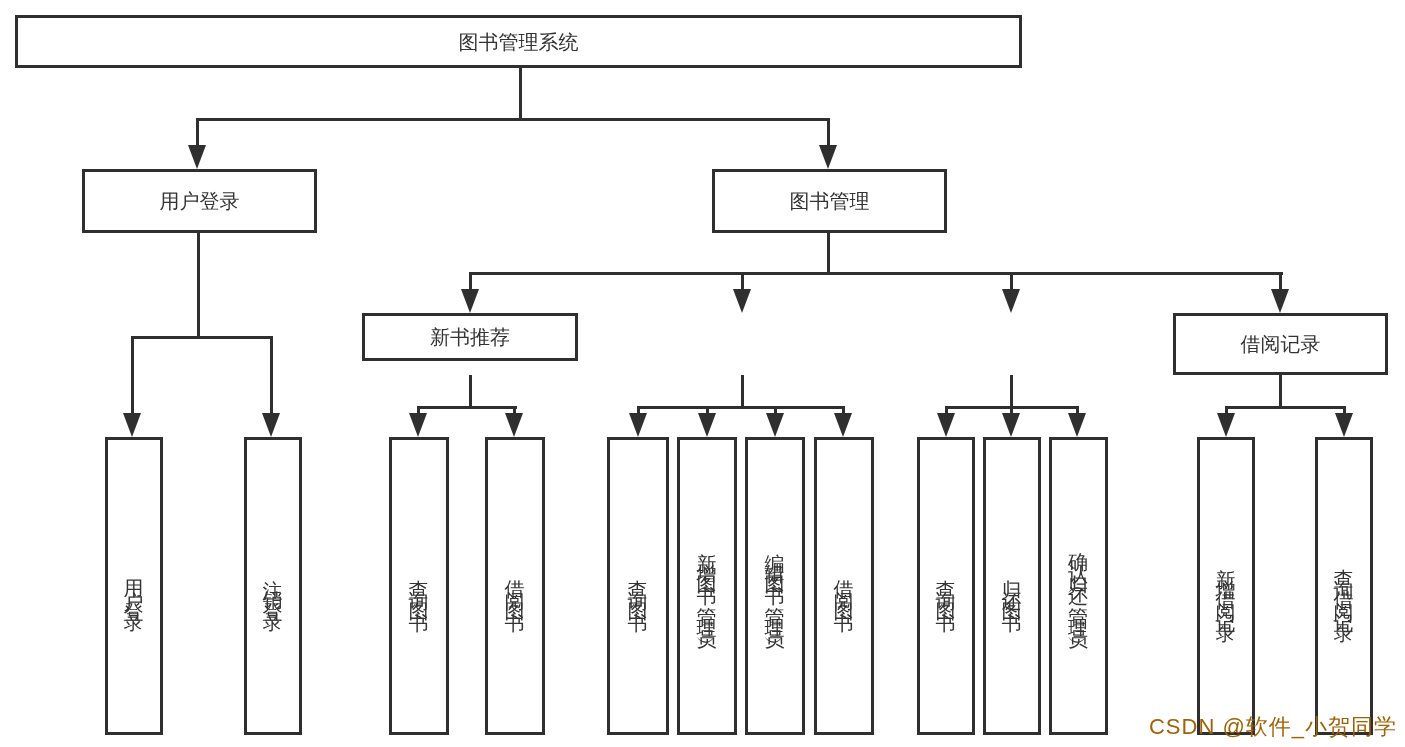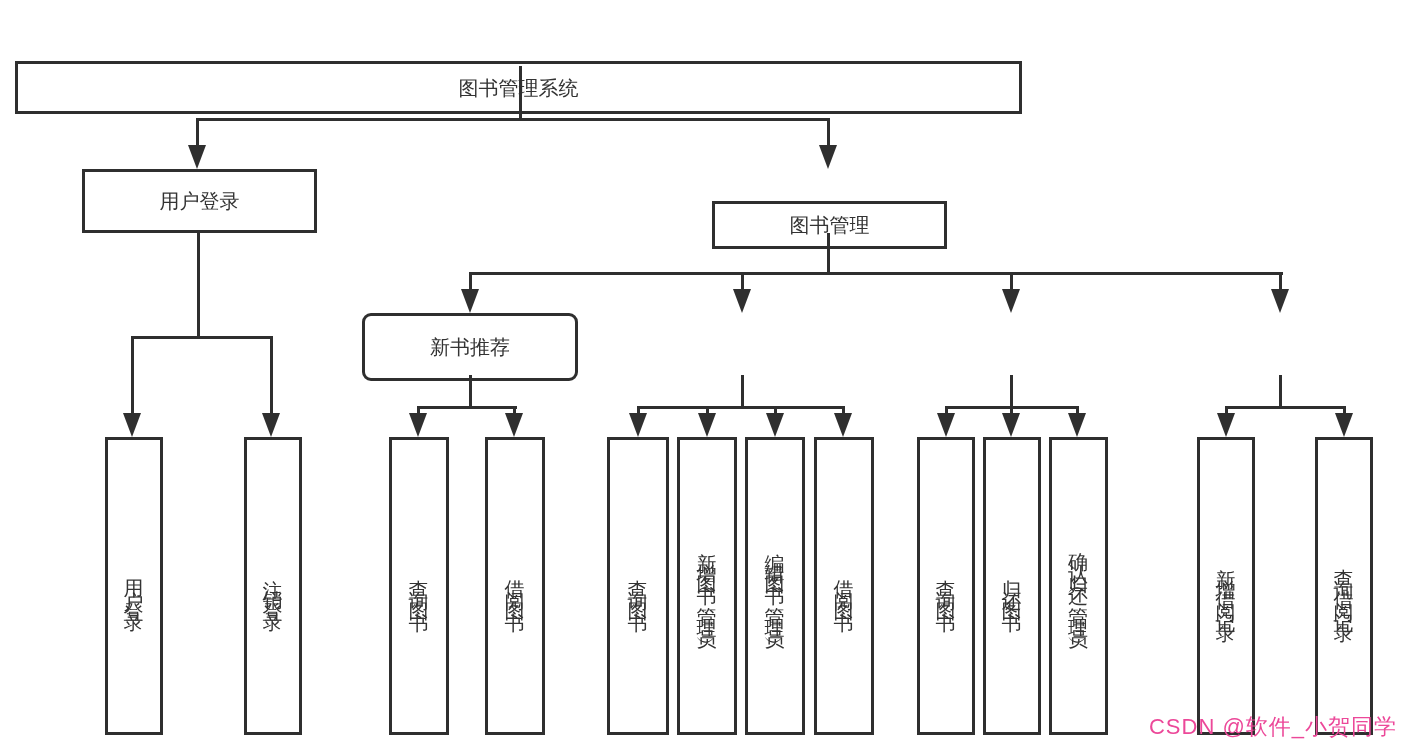--- a/index.html
+++ b/index.html
@@ -20,31 +20,31 @@
   .vl,.hl{position:absolute;background:#2f2f2f;}
   .vl{width:3px;}
   .hl{height:3px;}
   
   .arw{position:absolute;width:0;height:0;
        border-left:9px solid transparent;border-right:9px solid transparent;
        border-top:24px solid #2f2f2f;}
   .watermark{position:absolute;top:712px;right:8px;font-size:22px;letter-spacing:1px;color:#e28f8f;}
 
   
-  .n-root{left:15px;top:15px;width:1007px;height:53px;margin-top:46px;}
+  .n-root{left:15px;top:15px;width:1007px;height:53px;}
   .c-root-v{left:519px;top:66px;height:53px;}
   
   .c-l1-h{left:196px;top:118px;width:634px;}
   .c-login-stub{left:196px;top:120px;height:28px;}
   .c-mgmt-stub{left:827px;top:120px;height:28px;}
   .c-login-arw{left:188px;top:145px;}
   .c-mgmt-arw{left:819px;top:145px;}
   
   .n-login{left:82px;top:169px;width:235px;height:64px;}
-  .n-mgmt{left:712px;top:169px;width:235px;height:48px;margin-top:32px;}
+  .n-mgmt{left:712px;top:169px;width:235px;height:64px;}
   
   .c-login-v{left:197px;top:233px;height:104px;}
   .c-login-h{left:131px;top:336px;width:142px;}
   .c-u1-stub{left:131px;top:338px;height:76px;}
   .c-u2-stub{left:270px;top:338px;height:76px;}
   .c-u1-arw{left:123px;top:413px;}
   .c-u2-arw{left:262px;top:413px;}
   .lf-u1{left:105px;top:437px;width:58px;height:298px;}
   .lf-u2{left:244px;top:437px;width:58px;height:298px;}
   
@@ -52,21 +52,21 @@
   .c-mgmt-h{left:469px;top:272px;width:814px;}
   .c-g0-stub{left:469px;top:274px;height:16px;}
   .c-g1-stub{left:741px;top:274px;height:16px;}
   .c-g2-stub{left:1010px;top:274px;height:16px;}
   .c-g3-stub{left:1279px;top:274px;height:16px;}
   .c-g0-arw{left:461px;top:289px;}
   .c-g1-arw{left:733px;top:289px;}
   .c-g2-arw{left:1002px;top:289px;}
   .c-g3-arw{left:1271px;top:289px;}
   
-  .n-g0{left:362px;top:313px;width:216px;height:68px;border-radius:9px;}
+  .n-g0{left:362px;top:313px;width:216px;height:48px;}
   .n-g1{left:635px;top:313px;width:215px;height:62px;}
   .n-g2{left:903px;top:313px;width:215px;height:62px;}
   .n-g3{left:1173px;top:313px;width:215px;height:62px;}
   
   .c-g0-v{left:469px;top:375px;height:33px;}
   .c-g0-h{left:417px;top:406px;width:100px;}
   .c-g0a-stub{left:417px;top:408px;height:8px;}
   .c-g0b-stub{left:513px;top:408px;height:8px;}
   .c-g0a-arw{left:409px;top:413px;}
   .c-g0b-arw{left:505px;top:413px;}
@@ -140,20 +140,21 @@
   <div class="vl c-g0-stub"></div>
   <div class="vl c-g1-stub"></div>
   <div class="vl c-g2-stub"></div>
   <div class="vl c-g3-stub"></div>
   <div class="arw c-g0-arw"></div>
   <div class="arw c-g1-arw"></div>
   <div class="arw c-g2-arw"></div>
   <div class="arw c-g3-arw"></div>
 
   <div class="box n-g0">新书推荐</div>
+  <div class="box n-g3">借阅记录</div>
 
   <div class="vl c-g0-v"></div>
   <div class="hl c-g0-h"></div>
   <div class="vl c-g0a-stub"></div>
   <div class="vl c-g0b-stub"></div>
   <div class="arw c-g0a-arw"></div>
   <div class="arw c-g0b-arw"></div>
   <div class="box vbox lf-a1">查询图书</div>
   <div class="box vbox lf-a2">借阅图书</div>
 
@@ -186,15 +187,15 @@
 
   <div class="vl c-g3-v"></div>
   <div class="hl c-g3-h"></div>
   <div class="vl c-g3a-stub"></div>
   <div class="vl c-g3b-stub"></div>
   <div class="arw c-g3a-arw"></div>
   <div class="arw c-g3b-arw"></div>
   <div class="box vbox lf-d1">新增借阅记录</div>
   <div class="box vbox lf-d2">查询借阅记录</div>
 
-  <div class="watermark" style="color: #ec4899;">CSDN @软件_小贺同学</div>
+  <div class="watermark" style="color: #a16207;">CSDN @软件_小贺同学</div>
 
 </div>
 
 </body></html>

